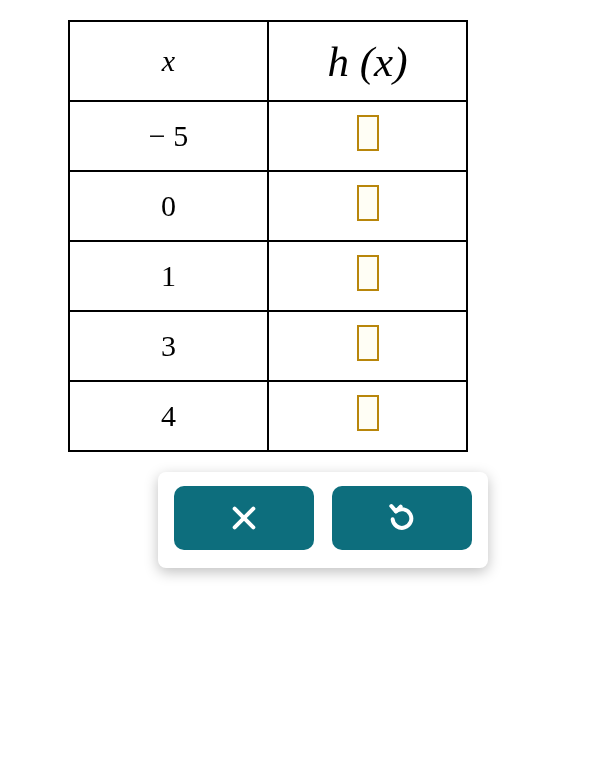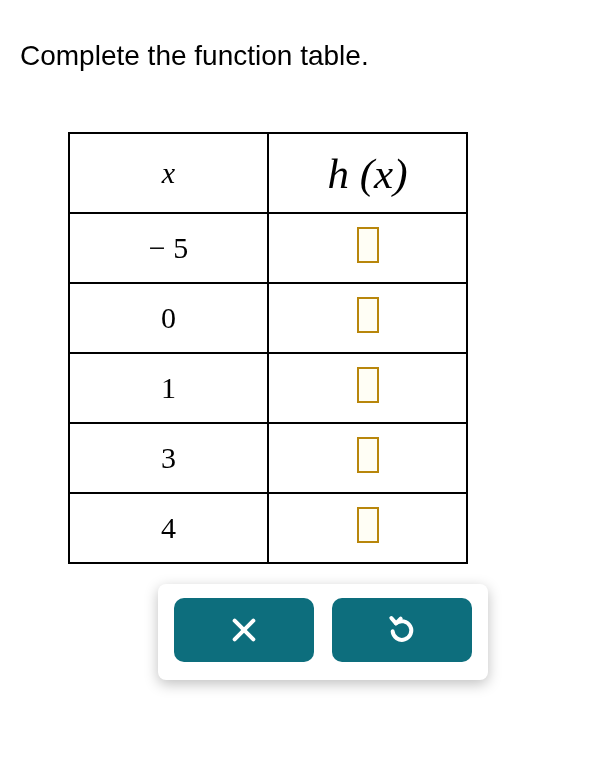--- a/index.html
+++ b/index.html
@@ -93,21 +93,20 @@
   }
   .col-x { width: 50%; }
   .col-hx { width: 50%; }
 </style>
 </head>
 <body>
 
 <div class="container">
 
 
-  <div class="instruction">Complete the function table.</div>
 
   <div class="table-wrap">
     <table>
       <thead>
         <tr>
           <th class="col-x x-header">x</th>
           <th class="col-hx hx-header">h (x)</th>
         </tr>
       </thead>
       <tbody>

